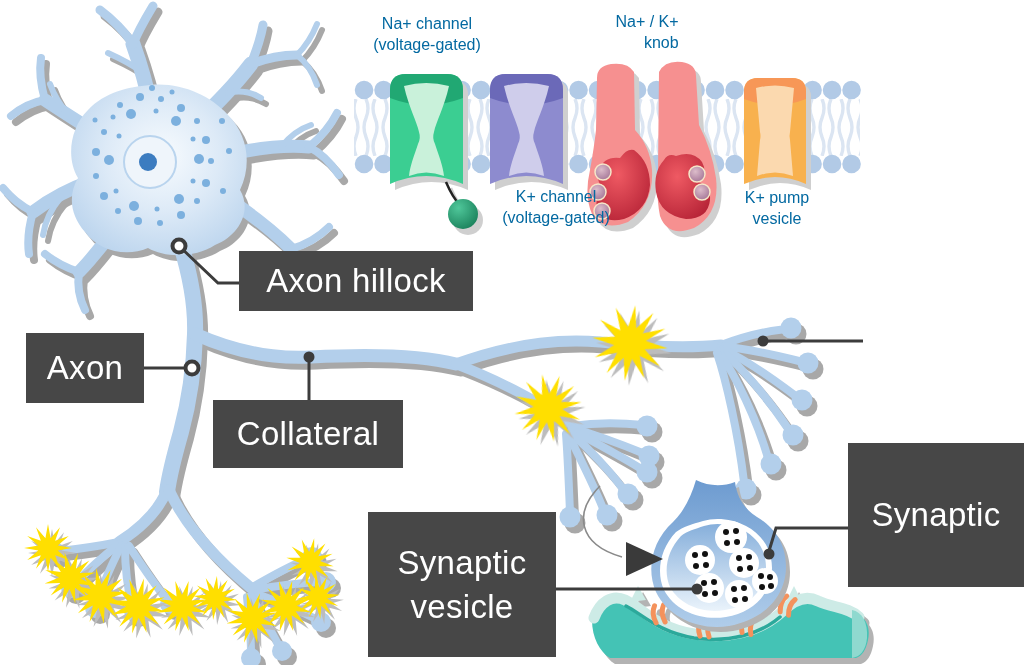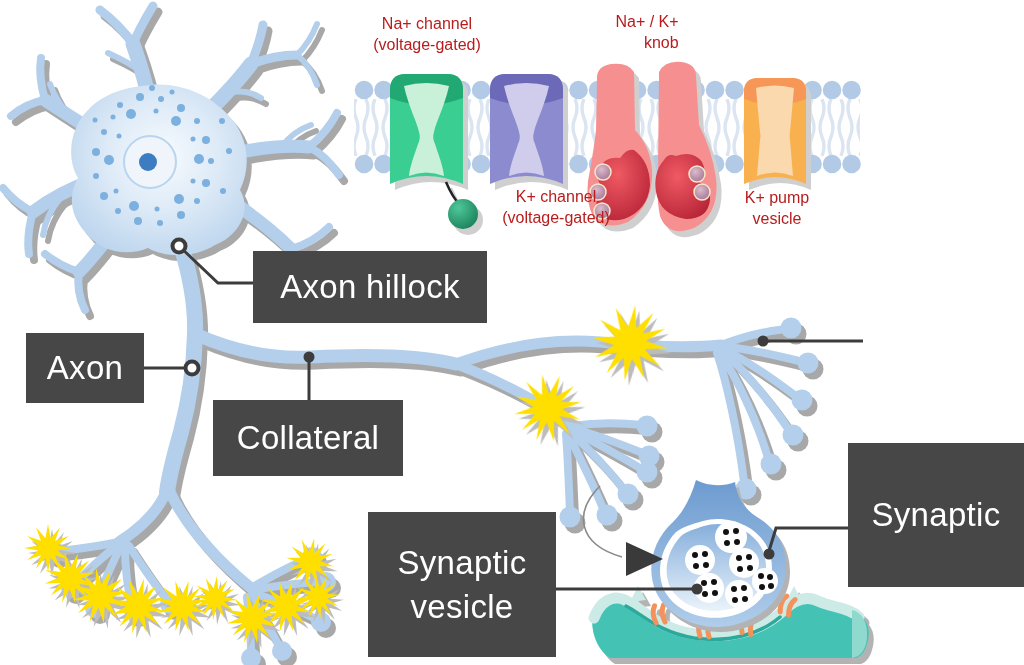--- a/index.html
+++ b/index.html
@@ -5,21 +5,21 @@
   html,body{margin:0;padding:0;background:#fff;}
   .canvas{position:relative;width:1024px;height:665px;background:#ffffff;overflow:hidden;
           font-family:"Liberation Sans","DejaVu Sans",sans-serif;}
   svg{position:absolute;left:0;top:0;}
 
   
   .callout{position:absolute;background:#474747;color:#ffffff;display:flex;flex-direction:column;
            align-items:center;justify-content:center;text-align:center;
            font-size:33px;line-height:1.32;letter-spacing:.3px;z-index:5;}
   
-  .memlabel{position:absolute;transform:translateX(-50%);color:#b91c1c;font-size:16px;
+  .memlabel{position:absolute;transform:translateX(-50%);color:#0369a1;font-size:16px;
             line-height:1.32;text-align:center;white-space:nowrap;z-index:5;}
 
   
   .blue{stroke:#b3cfeb;fill:none;stroke-linecap:round;stroke-linejoin:round;}
   .w16{stroke-width:16}.w15{stroke-width:15}.w13{stroke-width:13}.w11{stroke-width:11}
   .w10{stroke-width:10}.w9{stroke-width:9}.w8{stroke-width:8}.w6{stroke-width:6}
   .bulb{fill:#b3cfeb;}
   .nissl{fill:#7cb0de;}
   .neuron{filter:drop-shadow(5px 6px 0 #a8a8a8);}
   .stars{filter:drop-shadow(4px 5px 0 #bcbcbc);}
@@ -342,27 +342,27 @@
         <circle class="ldot" cx="309" cy="357" r="5.5"></circle>
     <path class="leader" d="M863,341 L763,341"></path>
         <circle class="ldot" cx="763" cy="341" r="5.5"></circle>
     <path class="leader" d="M848,528 L776,528 L769,551"></path>
         <circle class="ldot" cx="769" cy="554" r="5.5"></circle>
     <path class="leader" d="M556,589 L697,589"></path>
         <circle class="ldot" cx="697" cy="589" r="5.5"></circle>
   </g>
 </svg>
 
-<div class="callout" style="left:253px;top:251px;width:234px;height:72px;">
+<div class="callout" style="left:239px;top:251px;width:234px;height:60px;">
   <div>Axon hillock</div>
 </div>
 <div class="callout" style="left:0px;top:333px;width:118px;height:70px;margin-left:26px;">
   <div>Axon</div>
 </div>
-<div class="callout" style="left:213px;top:400px;width:190px;height:76px;">
+<div class="callout" style="left:213px;top:400px;width:190px;height:68px;">
   <div>Collateral</div>
 </div>
 <div class="callout" style="left:848px;top:443px;width:176px;height:144px;">
   <div>Synaptic</div>
 </div>
 <div class="callout" style="left:368px;top:512px;width:188px;height:145px;">
   <div>Synaptic</div>
   <div>vesicle</div>
 </div>
 

